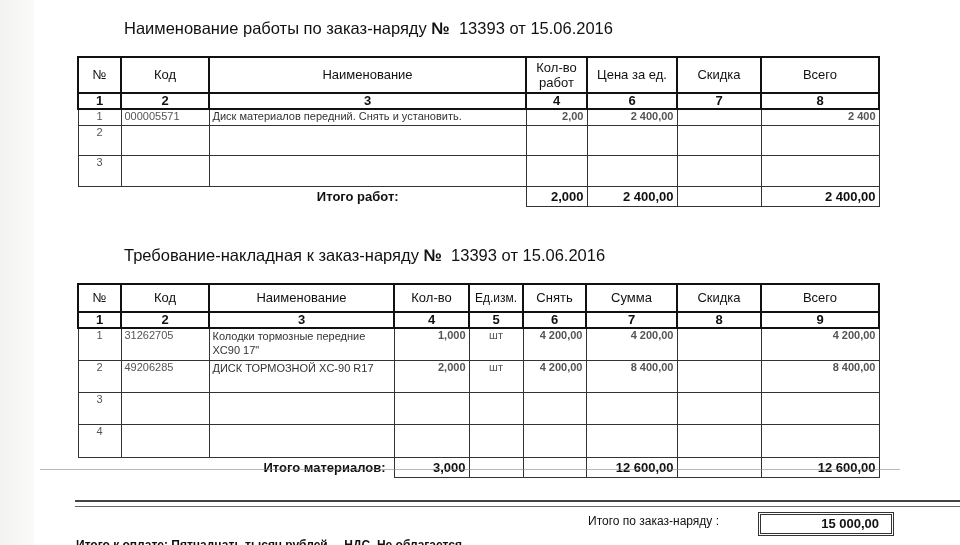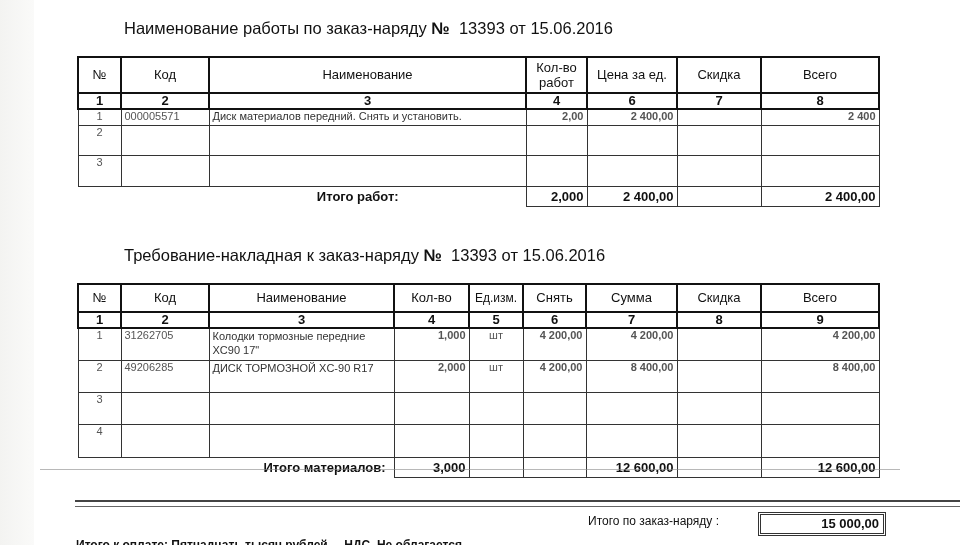--- a/index.html
+++ b/index.html
@@ -50,21 +50,21 @@
     .double-rule {
       position: absolute; left: 75px; width: 885px; height: 4px;
       border-top: 2px solid #444; border-bottom: 1px solid #666;
     }
     .grand-label {
       position: absolute; left: 588px; top: 514px; font-size: 12px; color: #111;
     }
     .grand-box {
       position: absolute; left: 758px; top: 512px; width: 118px; height: 18px;
       border: 3px double #333; font-size: 13px; font-weight: bold; text-align: right;
-      line-height: 18px; padding-right: 4px; box-sizing: content-box;
+      line-height: 18px; padding-right: 12px; box-sizing: content-box;
     }
     .cut-line {
       position: absolute; left: 76px; top: 537px; font-size: 12px; font-weight: bold;
       color: #111; white-space: nowrap; height: 8px; overflow: hidden; line-height: 16px;
     }
   </style>
 </head>
 <body>
 
 <div class="margin-strip"></div>

